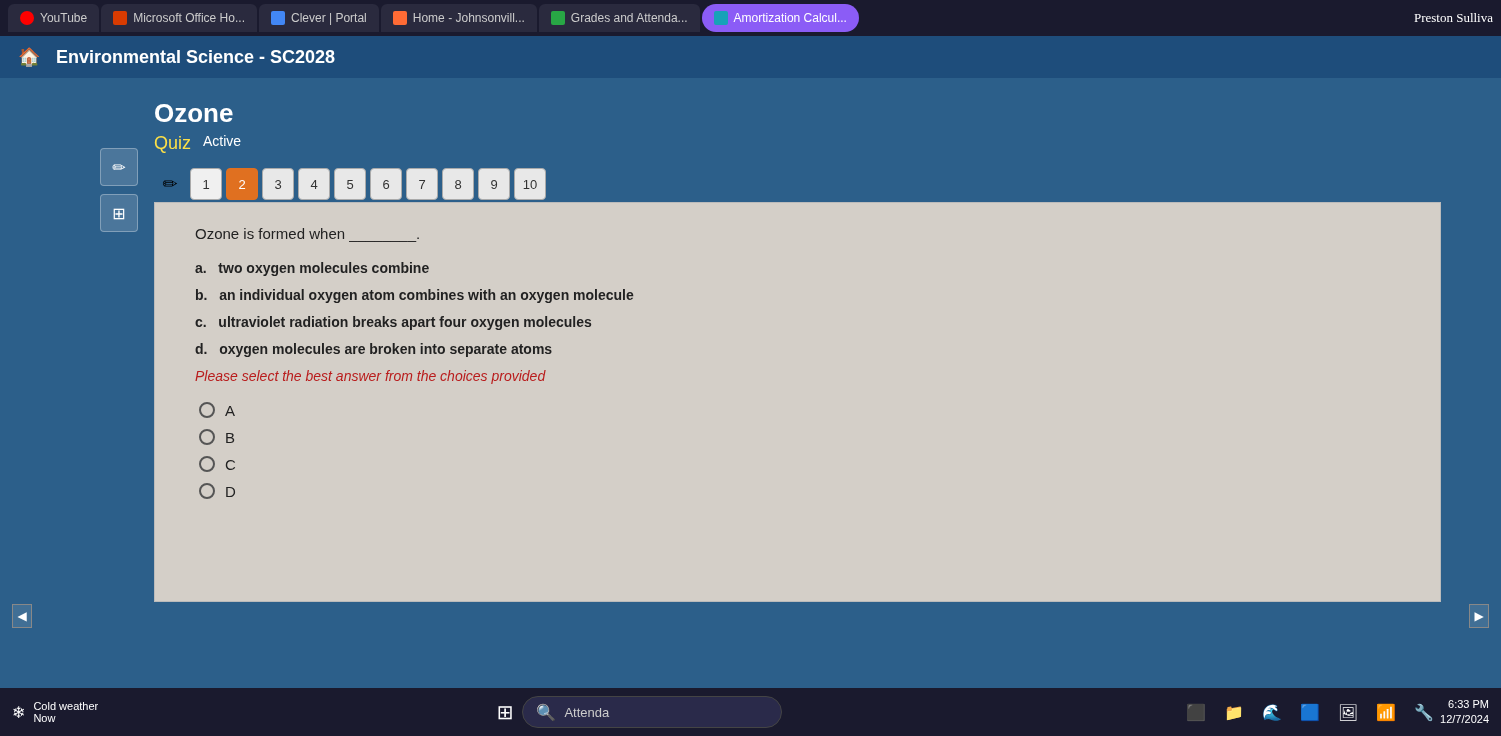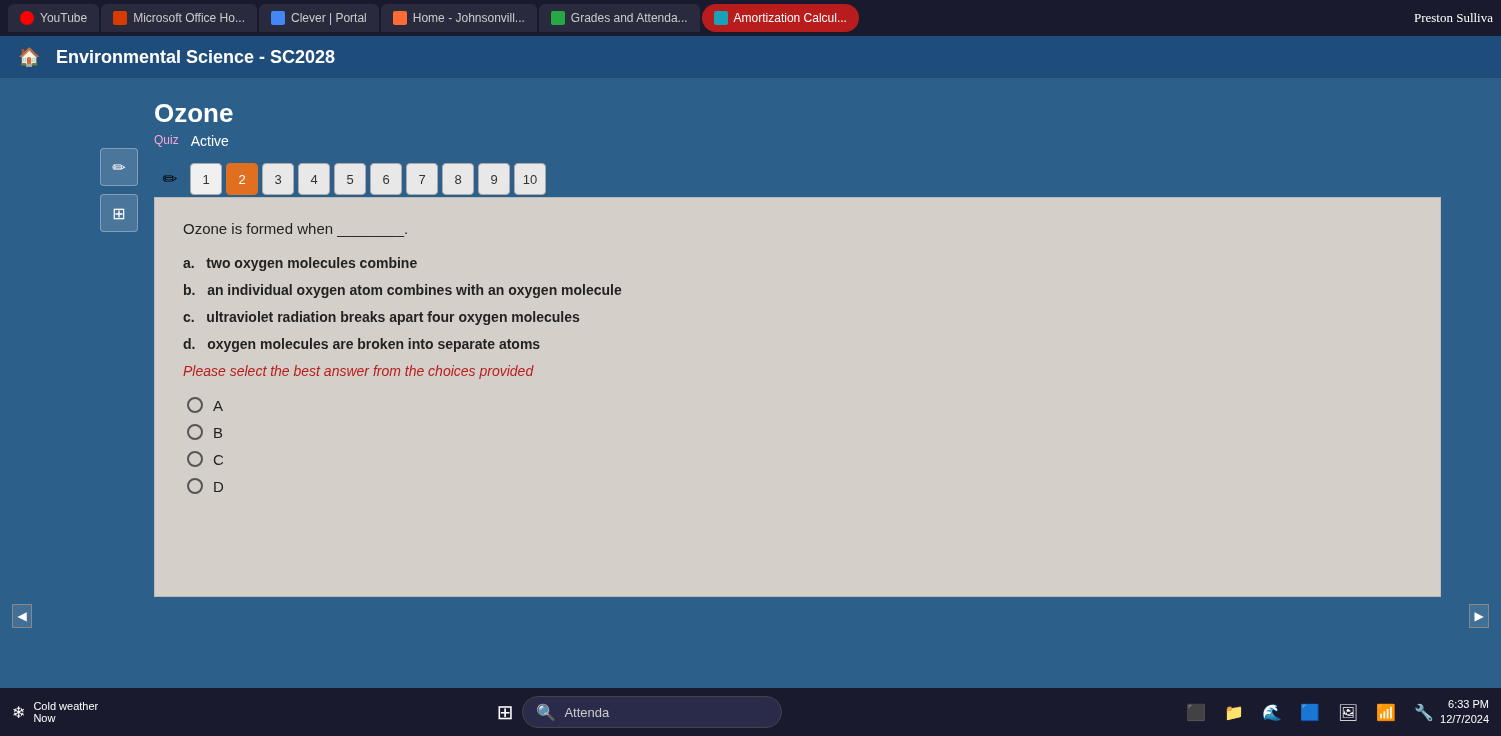--- a/index.html
+++ b/index.html
@@ -30,21 +30,21 @@
       align-items: center;
       gap: 6px;
       font-size: 12px;
       cursor: pointer;
       white-space: nowrap;
       color: #ccc;
       background: #2a2a3e;
       justify-content: space-between;
     }
     .tab.active {
-      background: #b91c1c;
+      background: #8b5cf6;
       color: white;
       border-radius: 14px;
     }
     .tab-icon {
       width: 14px;
       height: 14px;
       border-radius: 50%;
       display: inline-block;
     }
     .tab-icon.youtube { background: #ff0000; }
@@ -127,22 +127,22 @@
       font-size: 26px;
       font-weight: 700;
       margin-bottom: 4px;
     }
     .quiz-meta {
       display: flex;
       gap: 12px;
       margin-bottom: 14px;
     }
     .quiz-label {
-      color: #f9a8d4;
-      font-size: 12px;
+      color: #fde047;
+      font-size: 18px;
       font-weight: 500;
     }
     .quiz-status {
       color: white;
       font-size: 14px;
     }
     .q-num {
       width: 32px;
       height: 32px;
       border: 1.5px solid #aaa;
@@ -162,21 +162,21 @@
     }
     .q-num.visited {
       background: #f0f0f0;
       color: #333;
     }
 
     
     .question-panel {
       background: #d4cfc8;
       border: 1px solid #bbb;
-      padding: 20px 28px 30px 28px;
+      padding: 20px 28px 30px 40px;
       margin-top: 0;
       min-height: 400px;
       position: relative;
     }
     .question-text {
       font-size: 15px;
       color: #222;
       margin-bottom: 12px;
       line-height: 1.5;
     }

